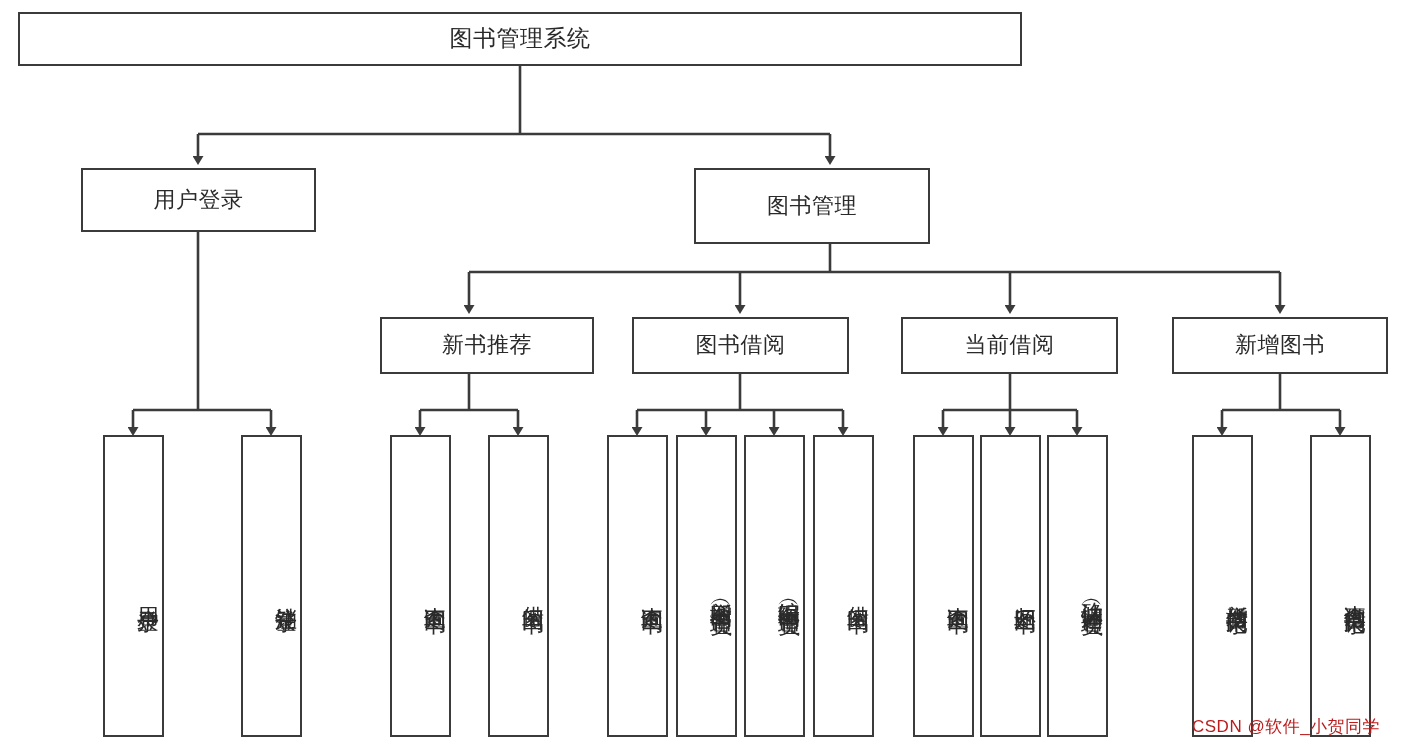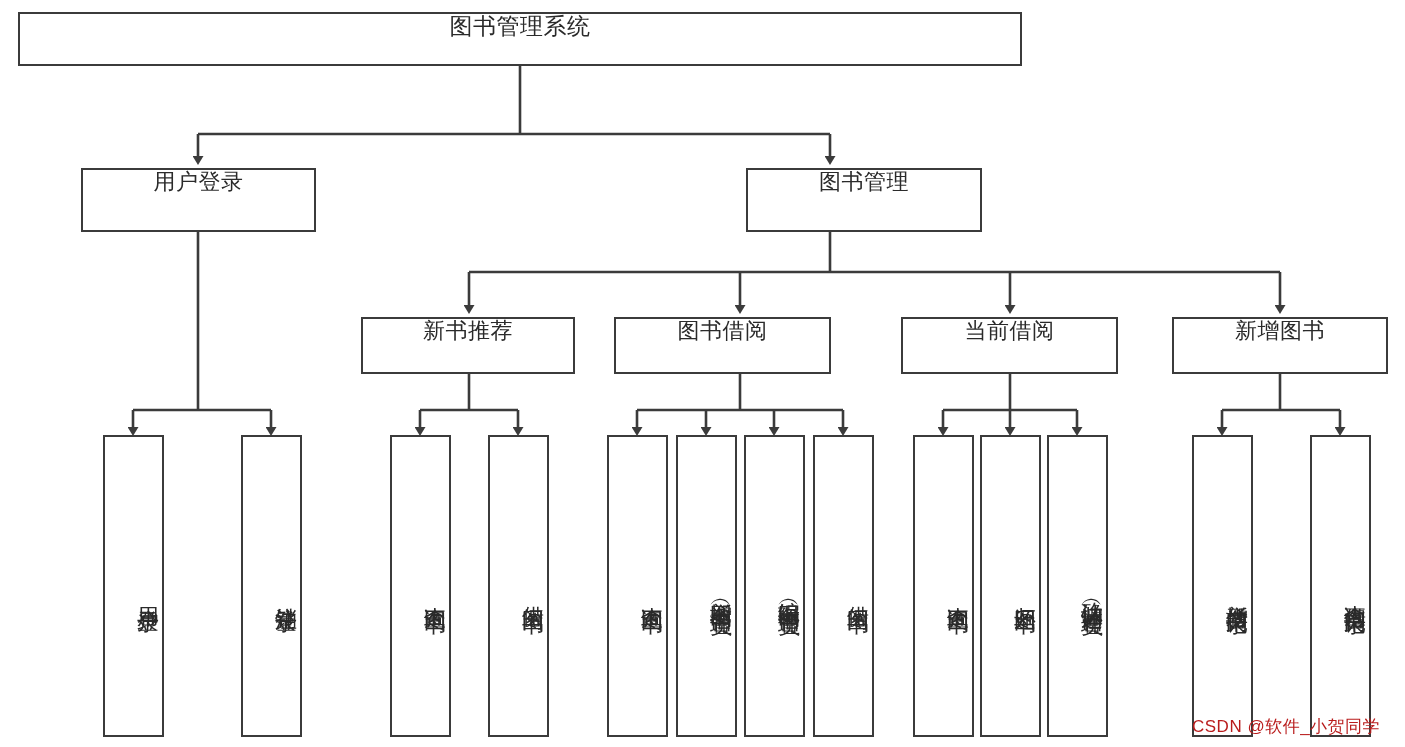--- a/index.html
+++ b/index.html
@@ -25,20 +25,21 @@
     width: 1405px;
     height: 747px;
     pointer-events: none;
   }
   .node {
     position: absolute;
     box-sizing: border-box;
     border: 2px solid #3b3b3b;
     background: #ffffff;
     display: flex;
+    align-items: center;
     justify-content: center;
     color: #2a2a2a;
     letter-spacing: 0.5px;
   }
   .node.horiz {
     font-size: 22px;
     line-height: 1.1;
     white-space: nowrap;
   }
   .node.vert {
@@ -118,28 +119,28 @@
     </g>
   </svg>
 
   <div class="node horiz root" style="left:18px; top:12px; width:1004px; height:54px;">
     <span>图书管理系统</span>
   </div>
 
   <div class="node horiz" style="left:81px; top:168px; width:235px; height:64px;">
     <span>用户登录</span>
   </div>
-  <div class="node horiz" style="left:746px; top:168px; width:236px; height:64px;">
+  <div class="node horiz" style="left:694px; top:168px; width:236px; height:76px;">
     <span>图书管理</span>
   </div>
 
-  <div class="node horiz" style="left:361px; top:317px; width:214px; height:57px;">
+  <div class="node horiz" style="left:380px; top:317px; width:214px; height:57px;">
     <span>新书推荐</span>
   </div>
-  <div class="node horiz" style="left:614px; top:317px; width:217px; height:57px;">
+  <div class="node horiz" style="left:632px; top:317px; width:217px; height:57px;">
     <span>图书借阅</span>
   </div>
   <div class="node horiz" style="left:901px; top:317px; width:217px; height:57px;font-family:Liberation Serif, serif;">
     <span>当前借阅</span>
   </div>
   <div class="node horiz" style="left:1172px; top:317px; width:216px; height:57px;">
     <span>新增图书</span>
   </div>
 
   <div class="node vert" style="left:103px; top:435px; width:61px; height:302px;">

